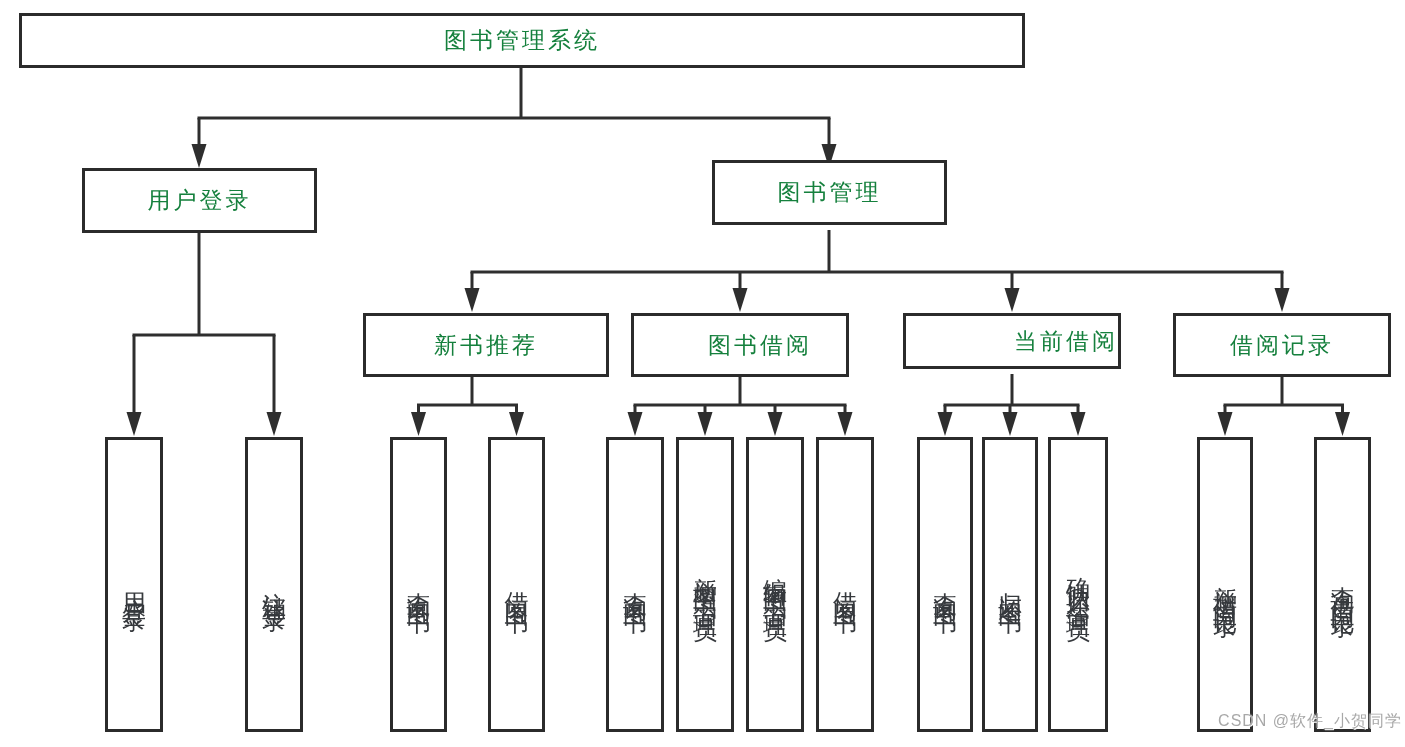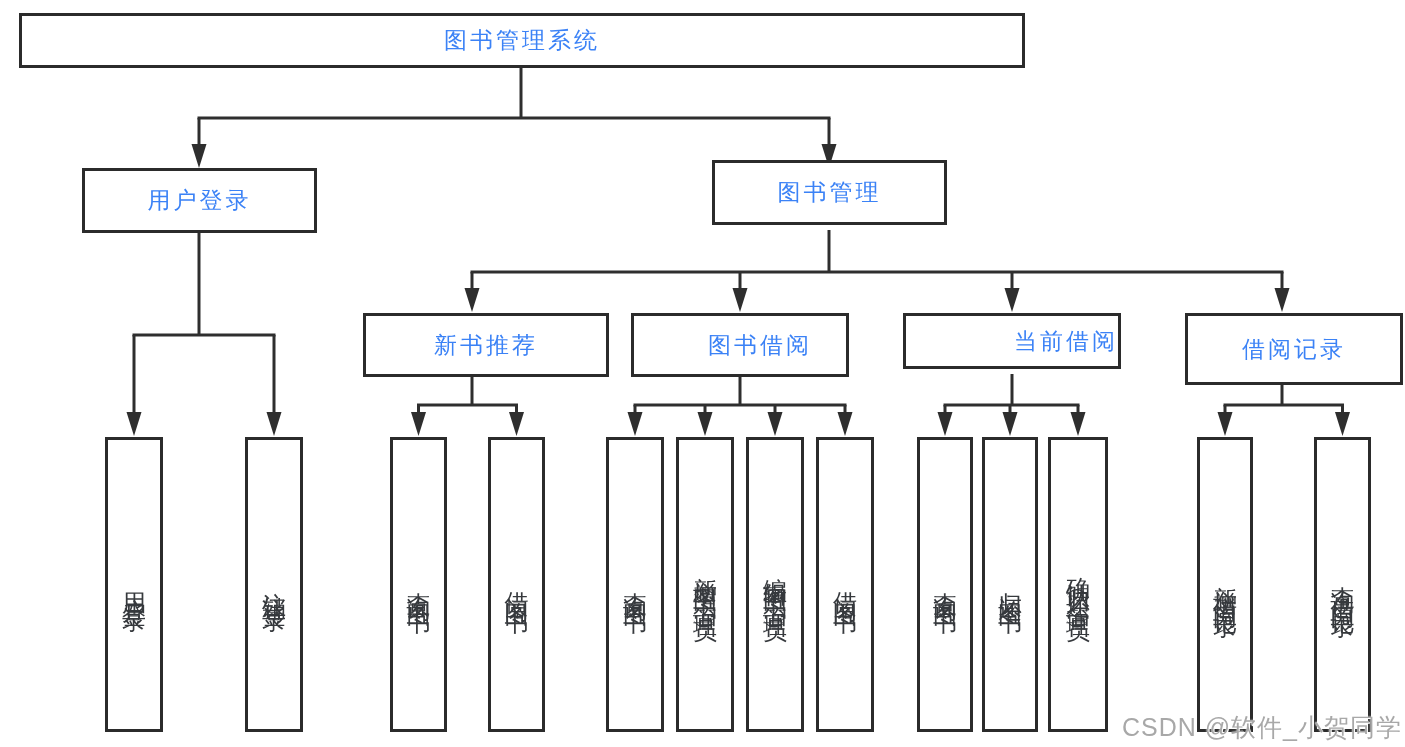--- a/index.html
+++ b/index.html
@@ -25,37 +25,37 @@
     box-sizing: border-box;
     background: #ffffff;
     border: 3px solid #2b2b2b;
     display: flex;
     align-items: center;
     justify-content: center;
   }
   .hlabel {
     font-size: 23px;
     letter-spacing: 3px;
-    color: #3b82f6;
+    color: #15803d;
     white-space: nowrap;
   }
   .leaf .vlabel {
     writing-mode: vertical-rl;
     text-orientation: mixed;
     font-size: 24px;
     letter-spacing: 6px;
     line-height: 1;
     color: #36393d;
     max-height: 282px;
   }
   .watermark {
     position: absolute;
     top: 711px;
     right: 3px;
-    font-size: 25px;
+    font-size: 16px;
     letter-spacing: 1px;
     color: #a8a8a8;
     text-shadow: 0 0 2px #ffffff, 1px 1px 0 #ffffff;
     white-space: nowrap;
   }
 </style>
 </head>
 <body>
 
 <div class="canvas">
@@ -142,21 +142,21 @@
 
   <div class="node" style="left:363px; top:313px; width:246px; height:64px;">
     <span class="hlabel">新书推荐</span>
   </div>
   <div class="node" style="left:631px; top:313px; width:218px; height:64px;padding-left:40px;">
     <span class="hlabel">图书借阅</span>
   </div>
   <div class="node" style="left:903px; top:313px; width:218px; height:56px;justify-content:flex-end;">
     <span class="hlabel">当前借阅</span>
   </div>
-  <div class="node" style="left:1173px; top:313px; width:218px; height:72px;margin-left:12px;">
+  <div class="node" style="left:1173px; top:313px; width:218px; height:64px;">
     <span class="hlabel">借阅记录</span>
   </div>
 
   <div class="node leaf" style="left:105px; top:437px; width:58px; height:295px;">
     <span class="vlabel">用户登录</span>
   </div>
   <div class="node leaf" style="left:245px; top:437px; width:58px; height:295px;">
     <span class="vlabel">注销登录</span>
   </div>
 

